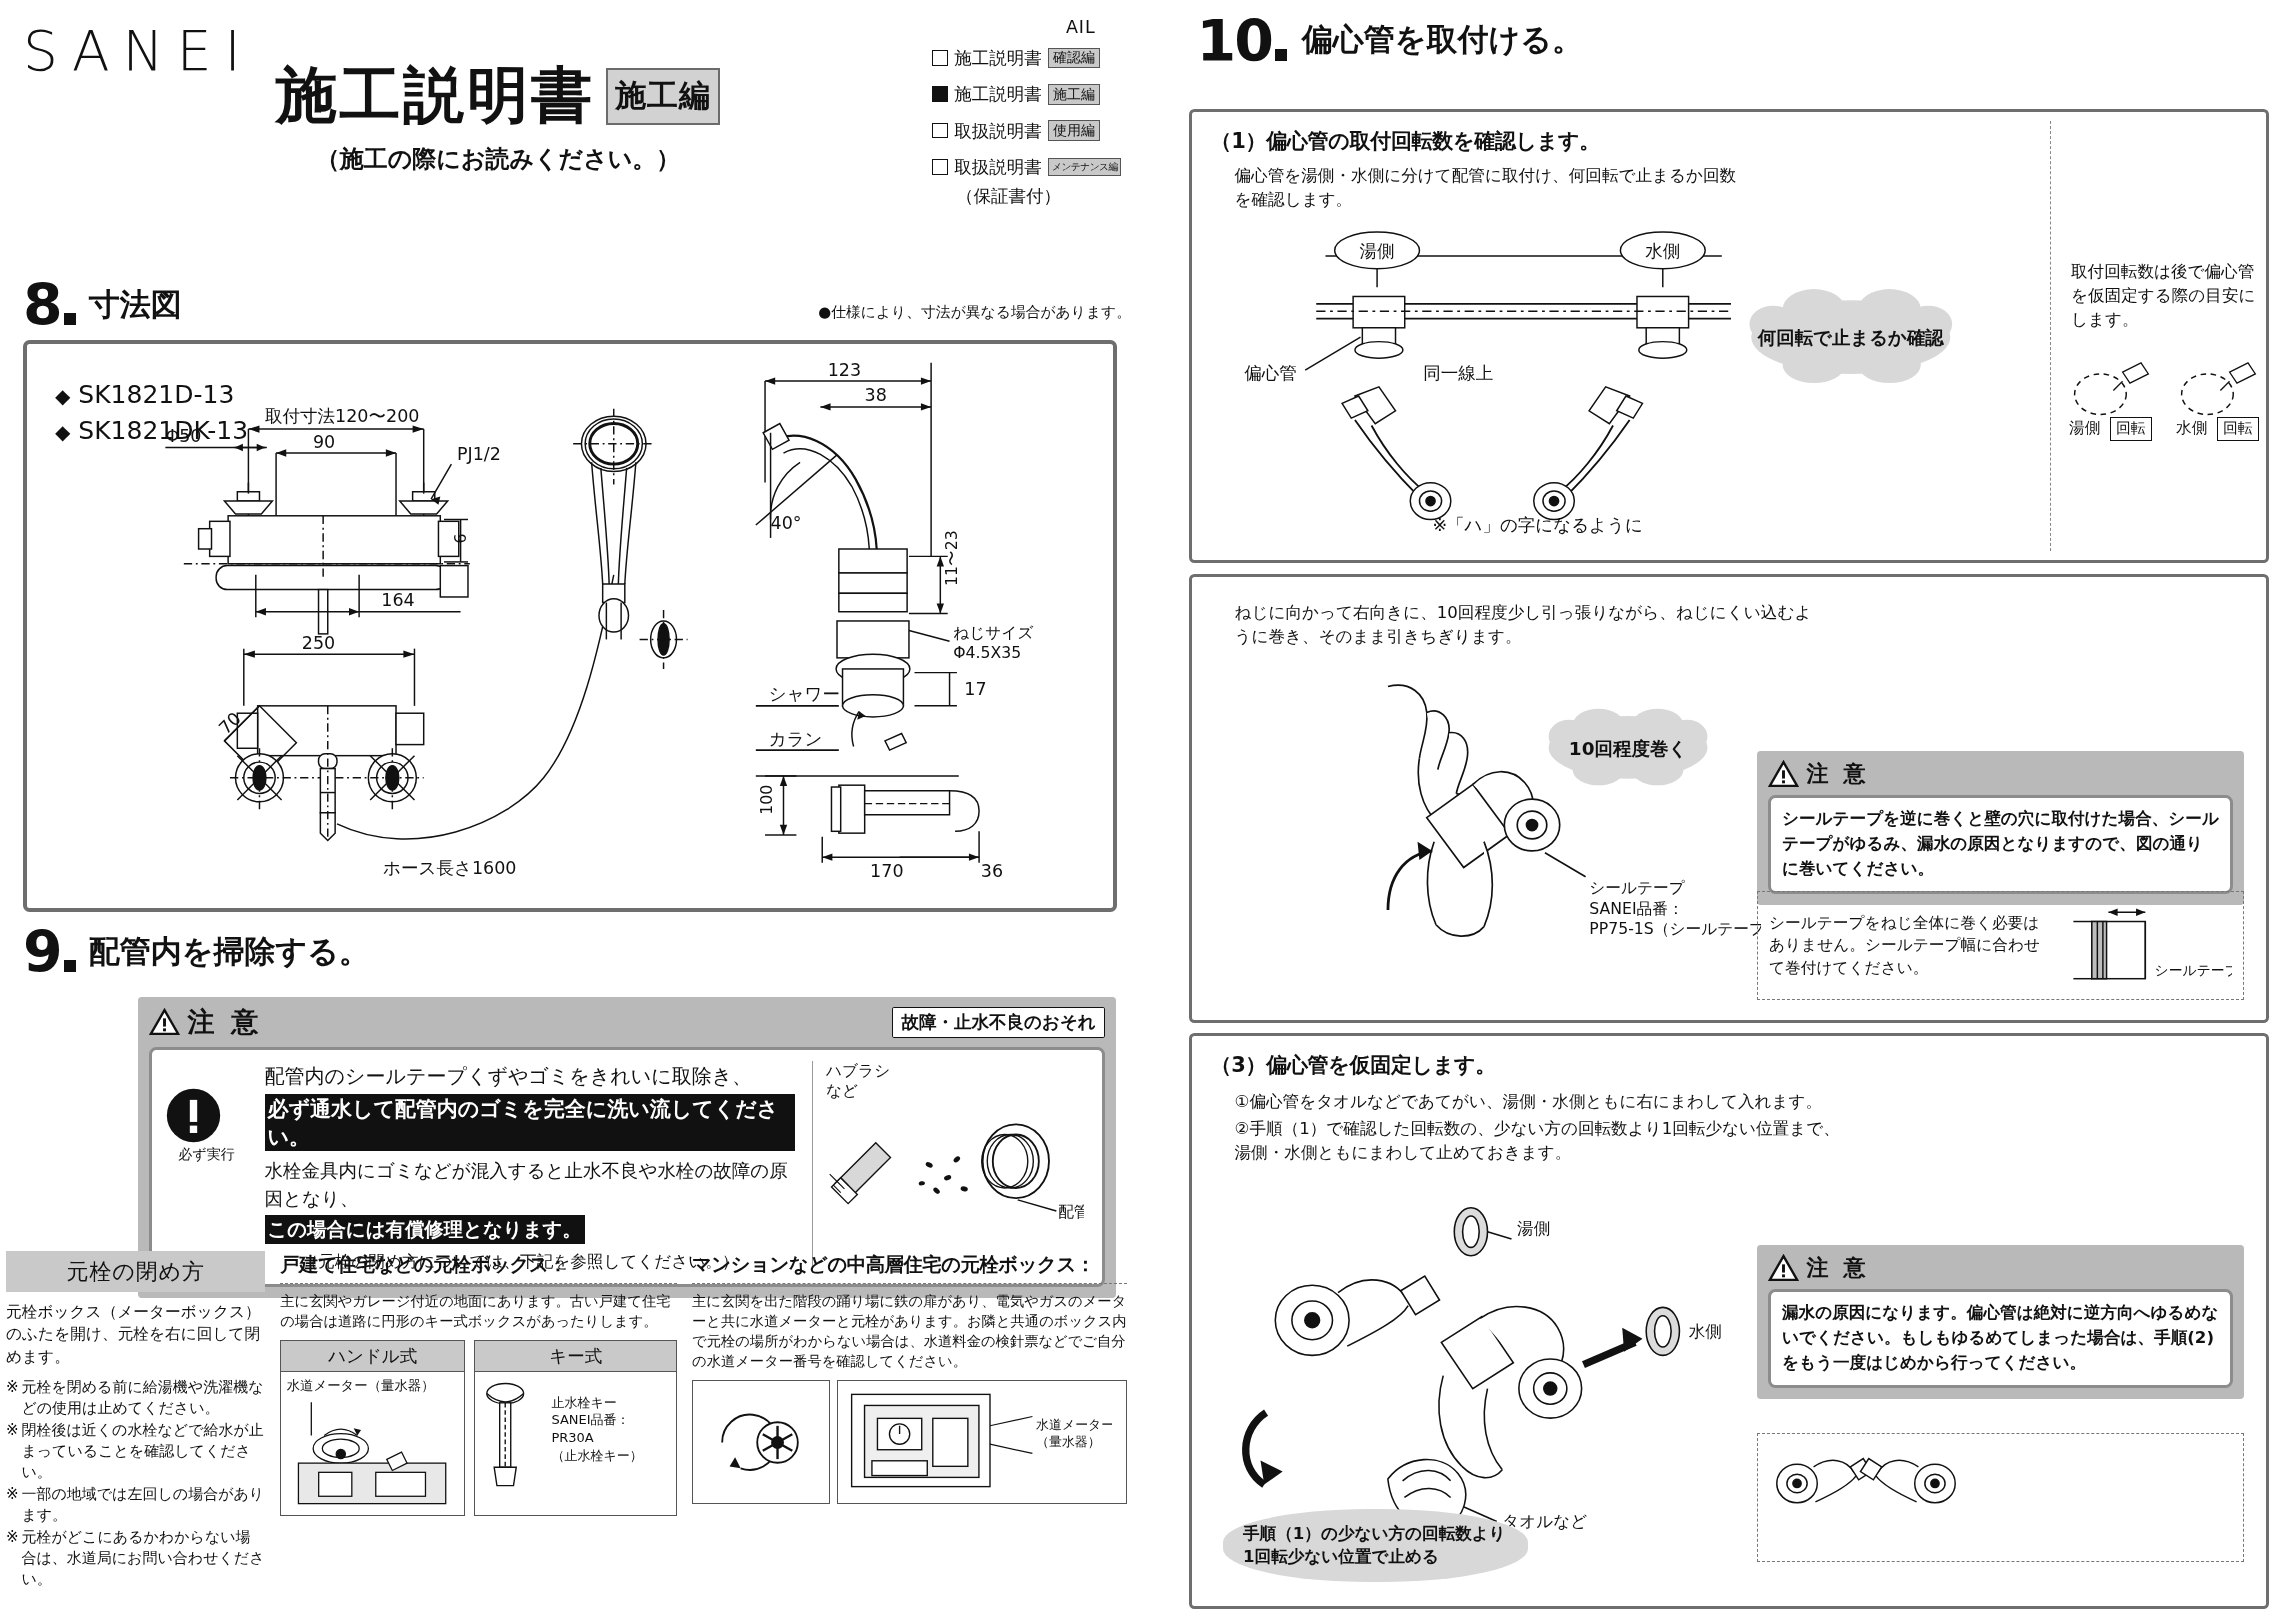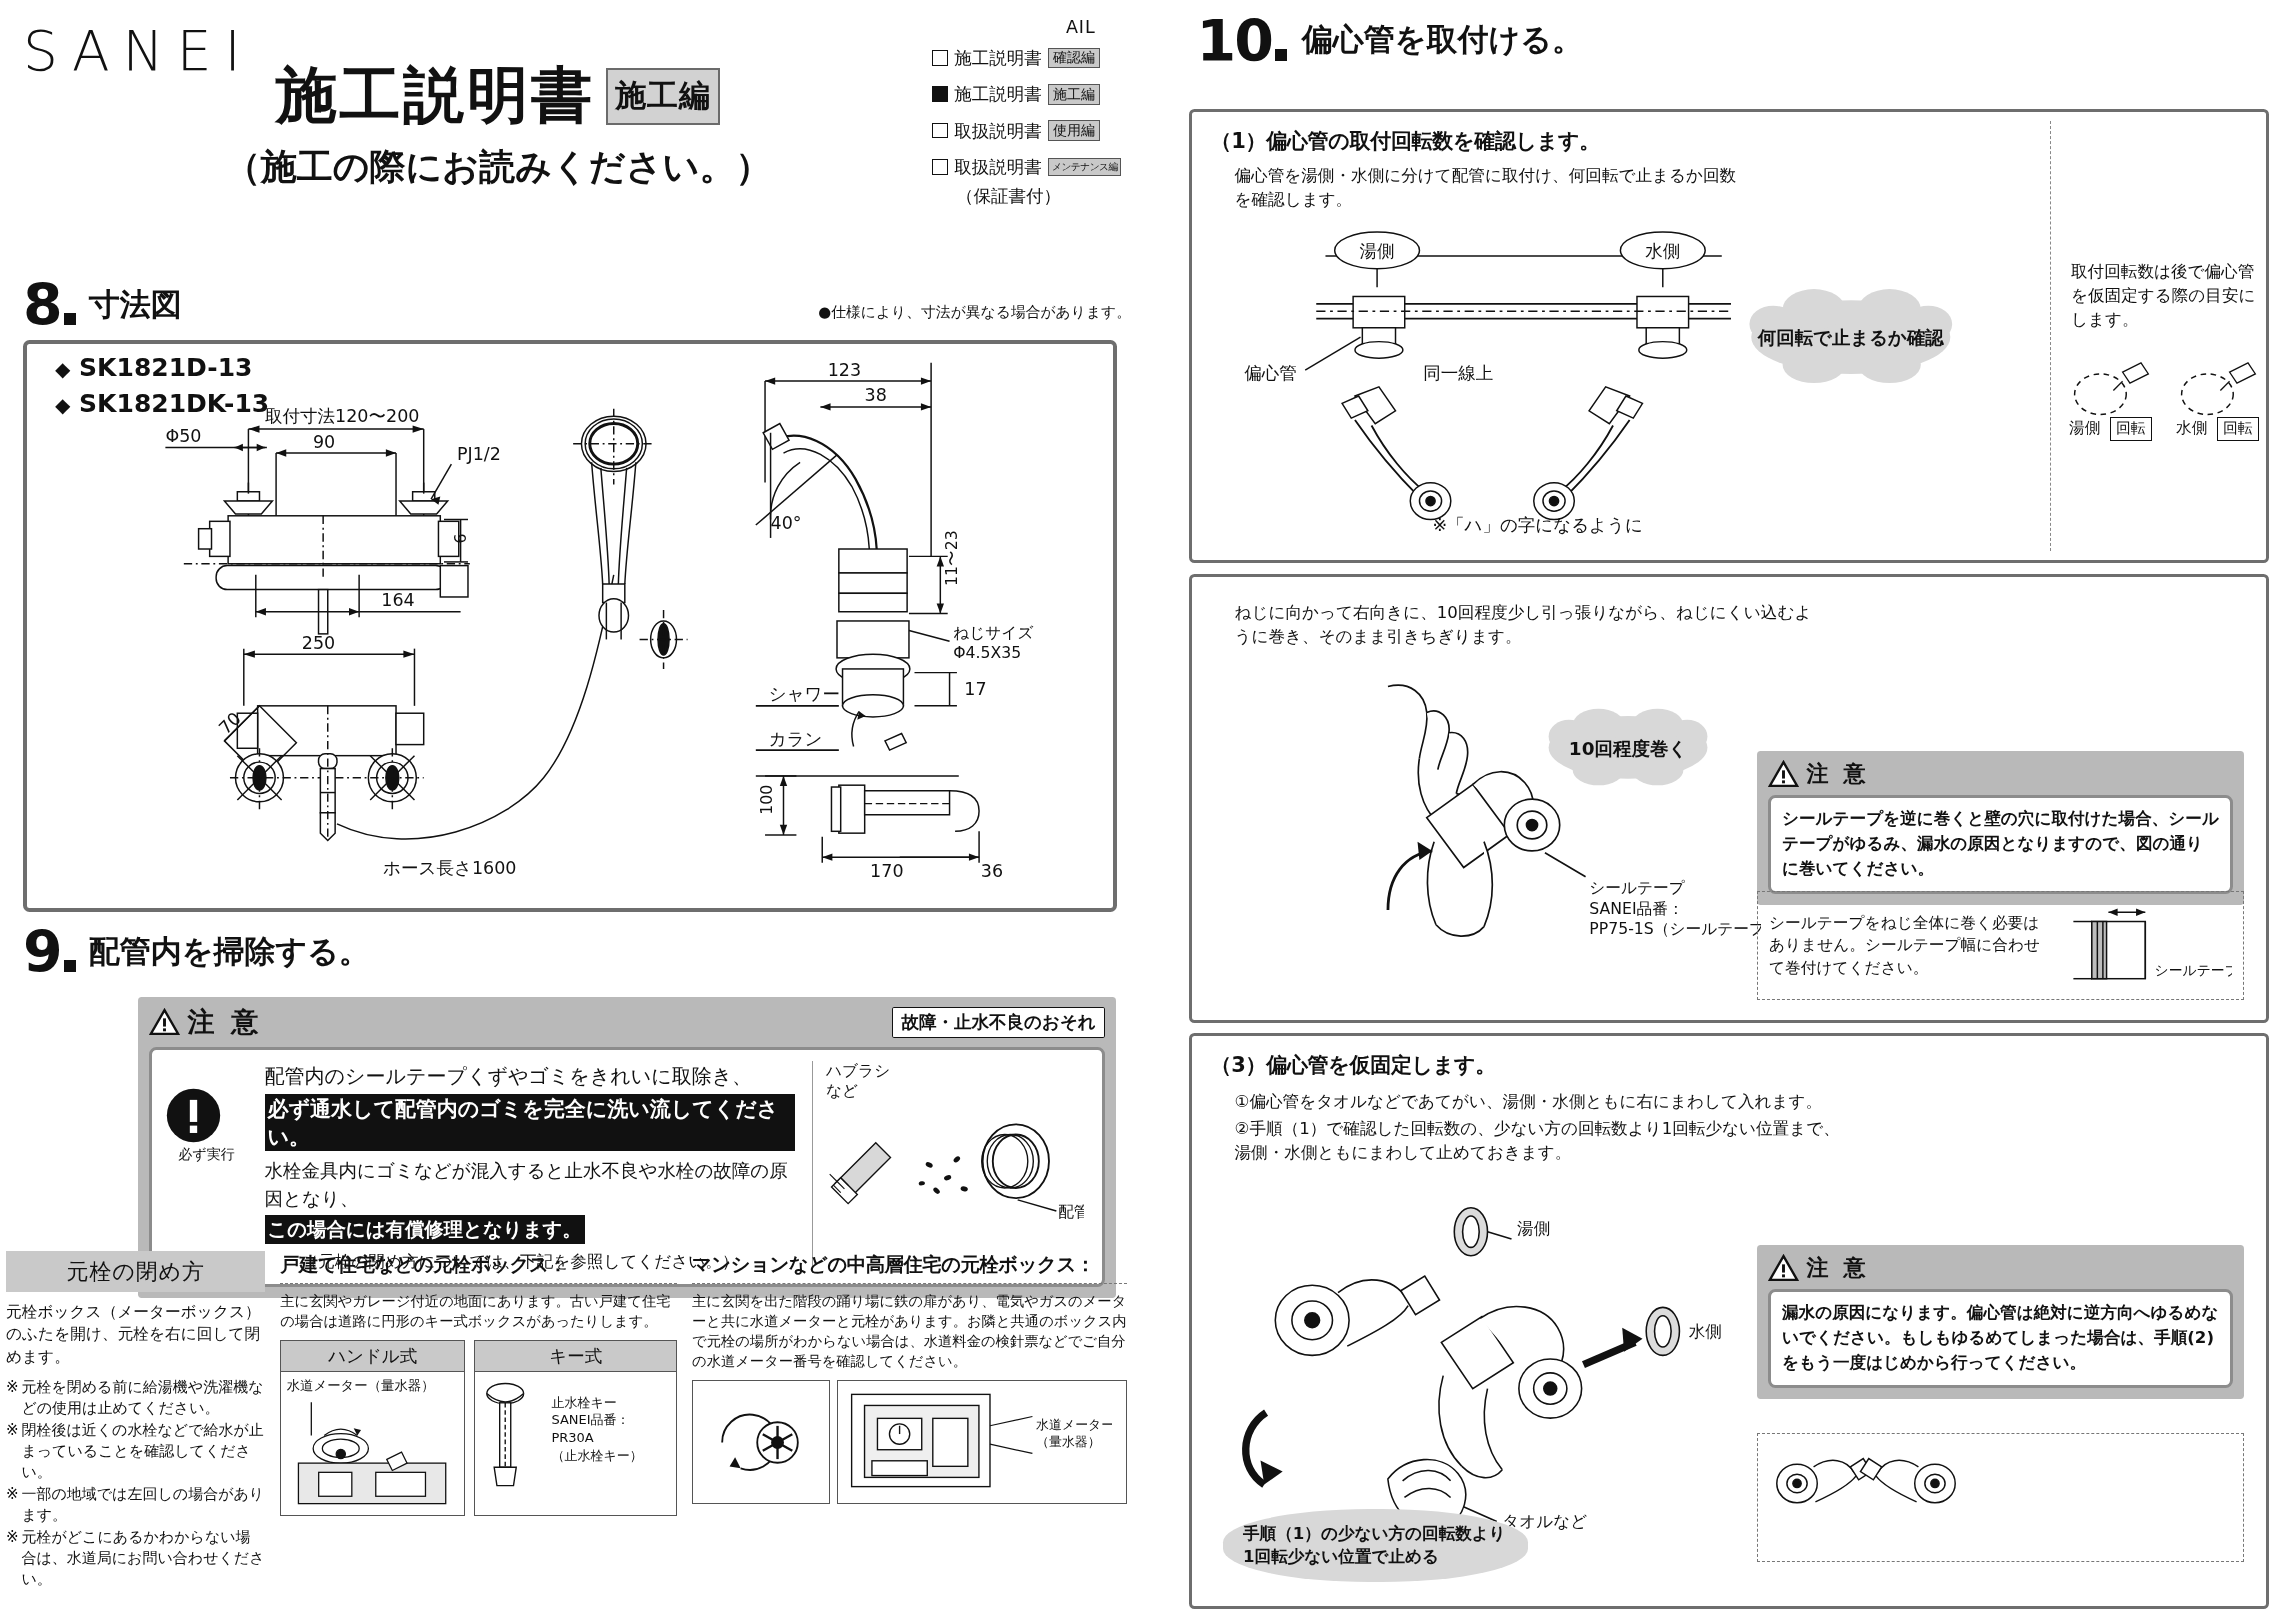--- a/index.html
+++ b/index.html
@@ -30,35 +30,35 @@
              white-space:nowrap; line-height:1.1; }
   .doc-tag.tiny { font-size:9.7px; padding:2.8px 2.8px; letter-spacing:-0.5px;}
   .doc-sub { font-size:17.5px; margin-left:24px; margin-top:-5.5px; }
 
   
   .title-wrap { position:absolute; left:129px; top:55px; width:738px; text-align:center; }
   .main-title { font-size:61px; font-weight:bold; letter-spacing:2.8px; display:inline-flex;
                 align-items:center; gap:11px; }
   .title-badge { border:2.8px solid #6b6b6b; background:#d2d2d2; font-size:31px; padding:5.5px 7.4px;
                  font-weight:bold; letter-spacing:0.9px;}
-  .subtitle { font-size:36px; font-weight:bold; margin-top:5.5px; letter-spacing:0px;}
+  .subtitle { font-size:24px; font-weight:bold; margin-top:5.5px; letter-spacing:0px;}
 
   
   .sec-head { display:flex; align-items:flex-end; gap:13px; }
   .sec-num { font-size:57px; font-weight:bold; line-height:0.85; letter-spacing:-1.8px; }
   .sec-num .dot { display:inline-block; width:12px; height:12px; background:#111; margin-left:2.8px; }
   .sec-title { font-size:31px; font-weight:bold; padding-bottom:3.7px; }
   .sec-note { font-size:14.8px; margin-left:auto; padding-bottom:7.4px; }
 
   
   .panel { border:4.6px solid #6e6e6e; border-radius:6.5px; background:#fff; }
 
   
   .dim-box { position:absolute; left:23px; top:340px; width:1094px; height:572px; }
-  .models { position:absolute; left:28px; top:6px; font-size:25px; line-height:1.42;font-weight:bold; }
+  .models { position:absolute; left:28px; top:33px; font-size:25px; line-height:1.42; }
   .models .d { font-size:20px; }
 
   svg { display:block; }
   .dwg { position:absolute; left:0; top:0; }
 
   
   .caution { background:#b9b9b9; border-radius:3.7px; padding:7.4px 11px 11px 11px; }
   .caution-title { font-size:27px; font-weight:bold; letter-spacing:3.7px; display:flex;
                    align-items:center; gap:7.4px; }
   .tri { width:31px; height:28px; flex:none; }

